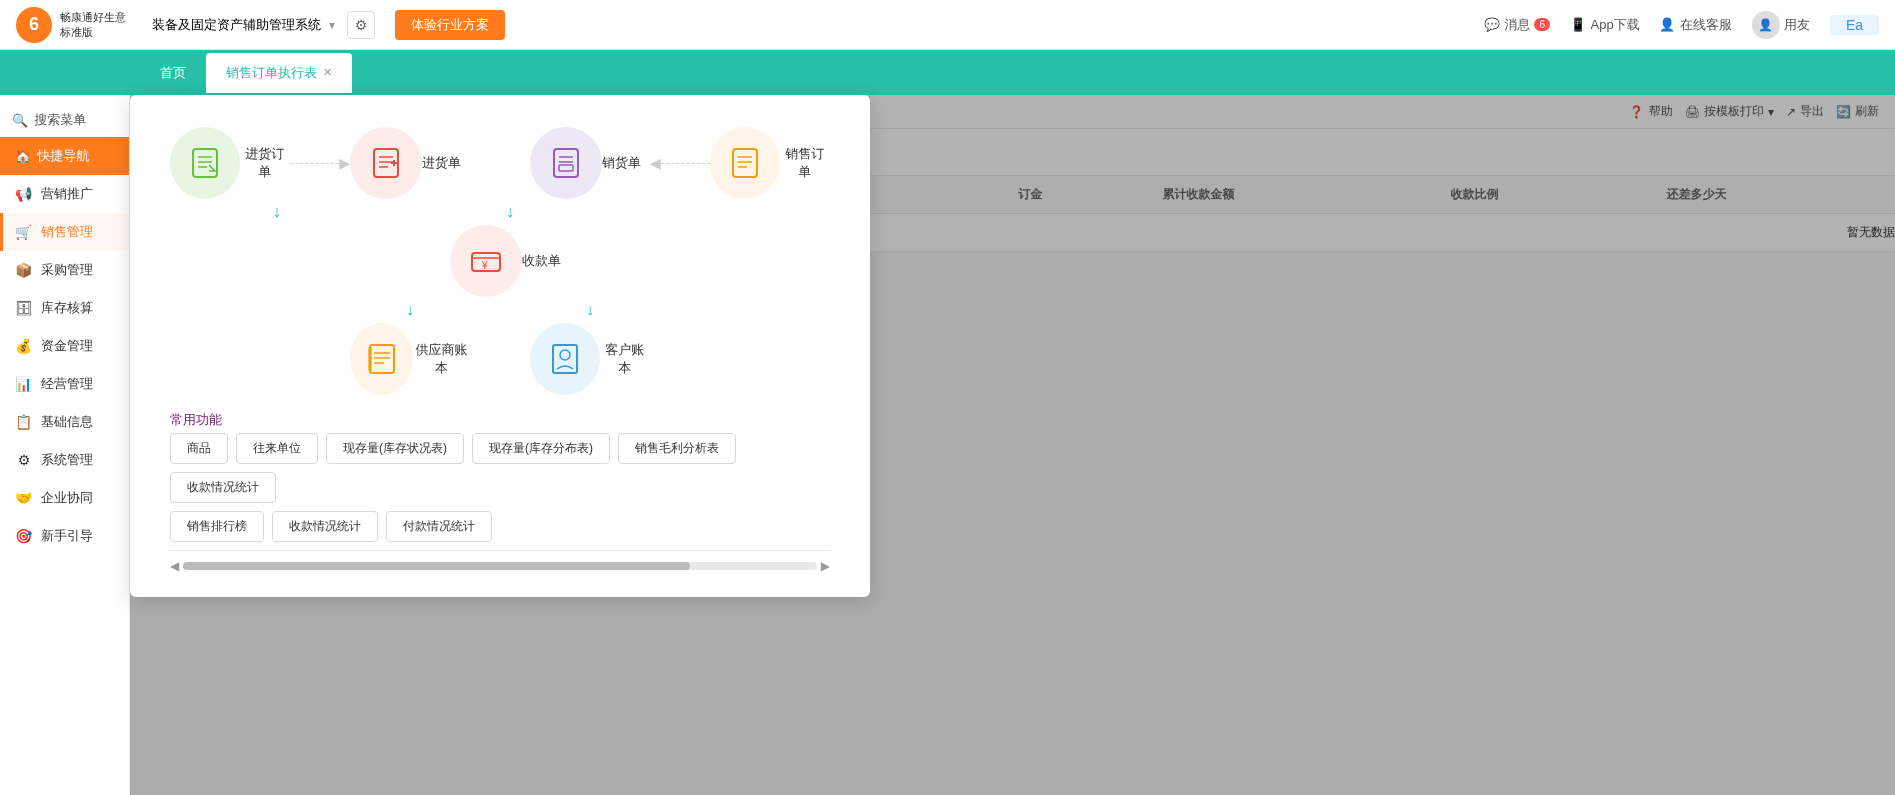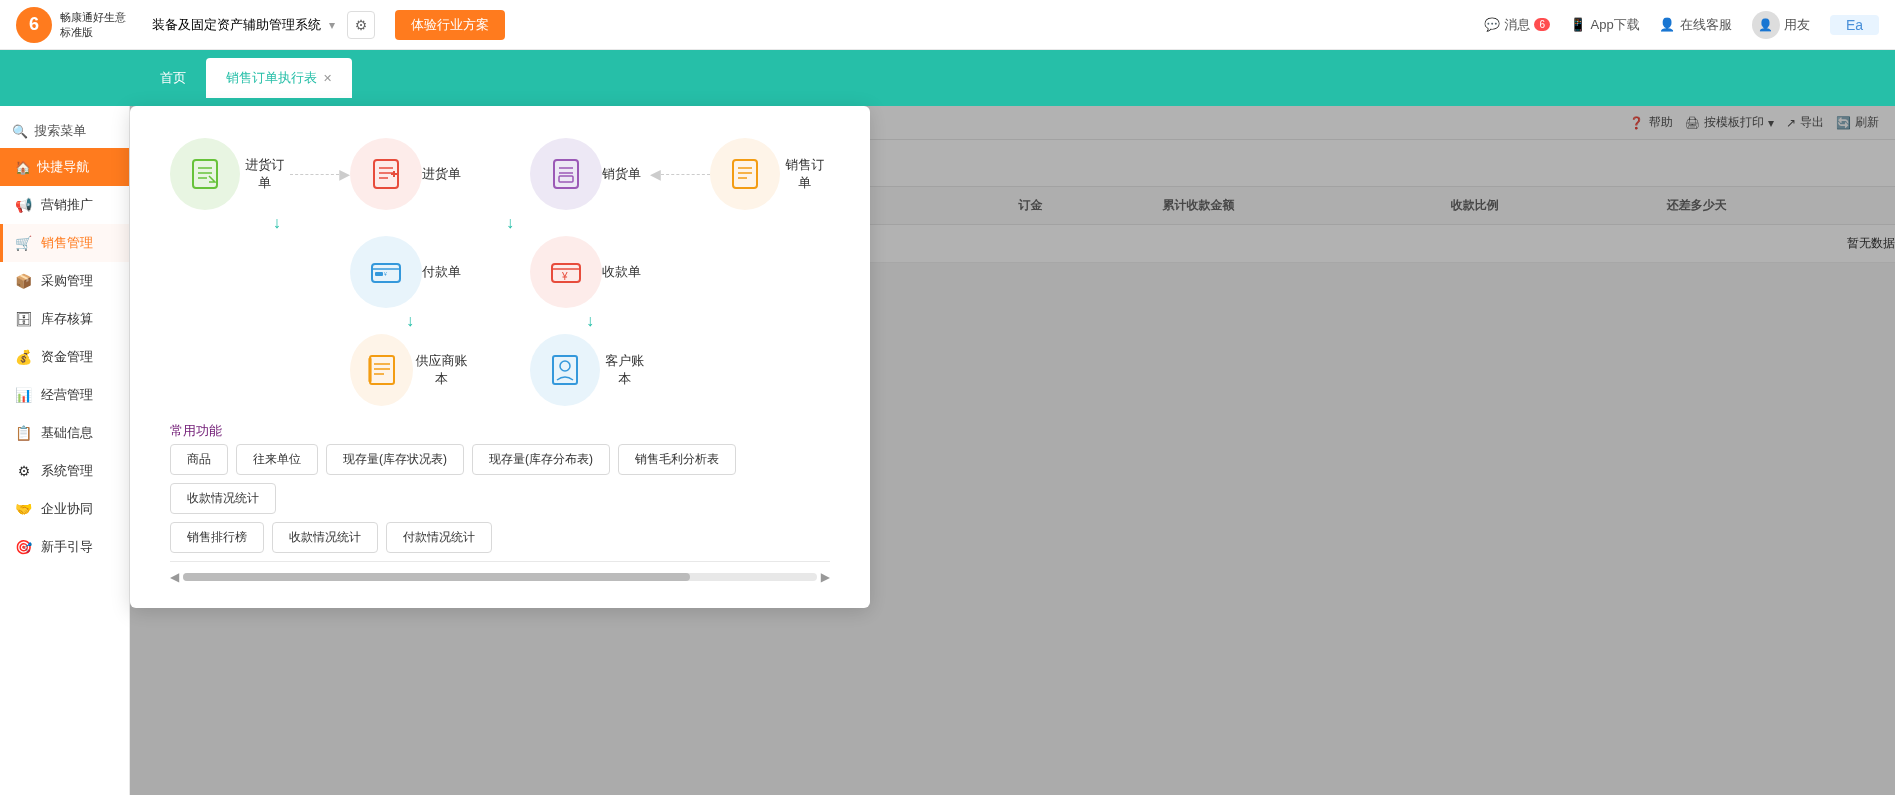--- a/index.html
+++ b/index.html
@@ -89,21 +89,21 @@
       width: 28px; height: 28px;
       border-radius: 50%;
       background: #ddd;
       display: flex; align-items: center; justify-content: center;
       font-size: 12px;
       color: #666;
     }
 
     
     .nav-tabs {
-      height: 56px;
+      height: 45px;
       background: #26bfa8;
       display: flex;
       align-items: center;
       padding: 0 0 0 140px;
     }
     .nav-tab {
       height: 40px;
       padding: 0 20px;
       display: flex;
       align-items: center;
@@ -625,31 +625,20 @@
             <span style="color:#26bfa8; font-size:16px;">↓</span>
           </div>
           <div style="flex:0 0 60px;"></div>
           <div style="flex:1;"></div>
         </div>
 
         <div style="display:flex; align-items:center; margin-bottom:4px;">
           <div style="flex:1;"></div>
           <div style="flex:0 0 60px;"></div>
 
-          <div class="flow-col">
-            <div class="flow-circle" style="background:#e8f4fb;">
-              <svg width="36" height="36" viewBox="0 0 36 36">
-                  <rect x="4" y="10" width="28" height="18" rx="3" fill="none" stroke="#3498db" stroke-width="2"></rect>
-                  <line x1="4" y1="15" x2="32" y2="15" stroke="#3498db" stroke-width="1.5"></line>
-                  <rect x="7" y="18" width="8" height="4" rx="1" fill="#3498db"></rect>
-                  <text x="16" y="22" font-size="5" fill="#3498db">¥</text>
-                </svg>
-            </div>
-            <span class="flow-label">付款单</span>
-          </div>
           <div style="flex:0 0 60px;"></div>
 
           <div class="flow-col">
             <div class="flow-circle" style="background:#fdecea;">
               <svg width="36" height="36" viewBox="0 0 36 36">
                   <rect x="4" y="10" width="28" height="18" rx="3" fill="none" stroke="#e74c3c" stroke-width="2"></rect>
                   <line x1="4" y1="15" x2="32" y2="15" stroke="#e74c3c" stroke-width="1.5"></line>
                   <text x="14" y="26" font-size="10" fill="#e74c3c">¥</text>
                 </svg>
             </div>

